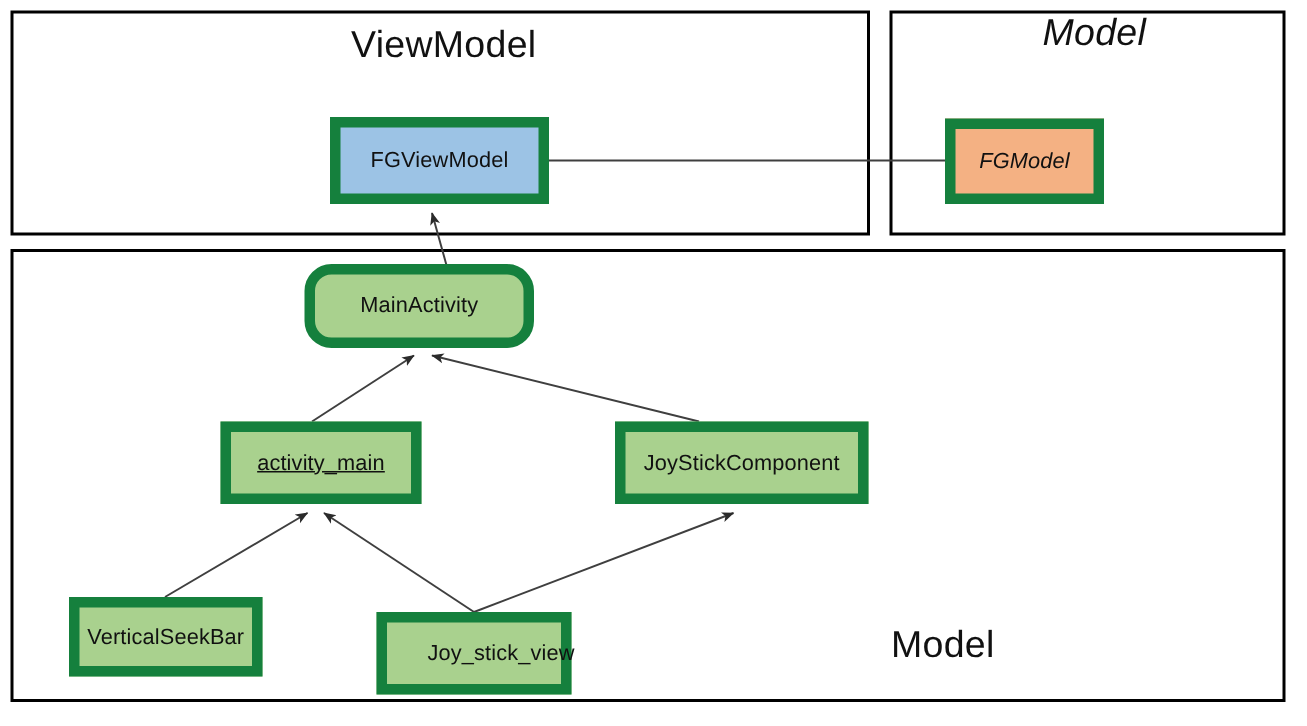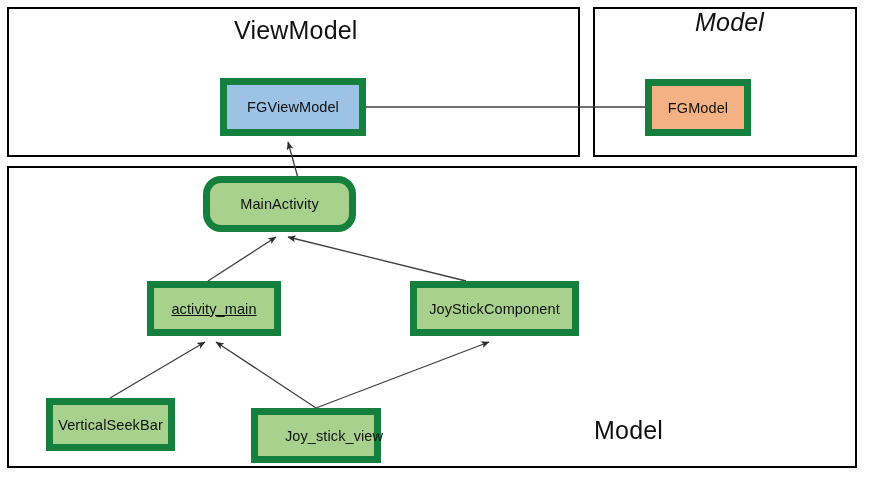--- a/index.html
+++ b/index.html
@@ -77,21 +77,21 @@
       <line x1="208" y1="281" x2="276" y2="237"></line>
       <line x1="466" y1="281" x2="288" y2="237"></line>
       <line x1="110" y1="398" x2="205" y2="342"></line>
       <line x1="316" y1="408" x2="216" y2="342"></line>
       <line x1="316" y1="408" x2="489" y2="342"></line>
     </g>
   </svg>
 
   <div class="node blue" style="left:220px; top:78px; width:146px; height:58px;">FGViewModel</div>
 
-  <div class="node orange" style="left:645px; top:79px; width:106px; height:57px;">FGModel</div>
+  <div class="node orange" style="left:630px; top:79px; width:106px; height:57px;font-style:italic;">FGModel</div>
 
   <div class="node green" style="left:203px; top:176px; width:153px; height:56px;border-radius:18px;">MainActivity</div>
 
   <div class="node green" style="left:147px; top:281px; width:134px; height:55px;text-decoration:underline;">activity_main</div>
 
   <div class="node green" style="left:410px; top:281px; width:169px; height:55px;">JoyStickComponent</div>
 
   <div class="node green" style="left:46px; top:398px; width:129px; height:53px;">VerticalSeekBar</div>
 
   <div class="node green" style="left:251px; top:408px; width:130px; height:55px;padding-left:36px;">Joy_stick_view</div>

